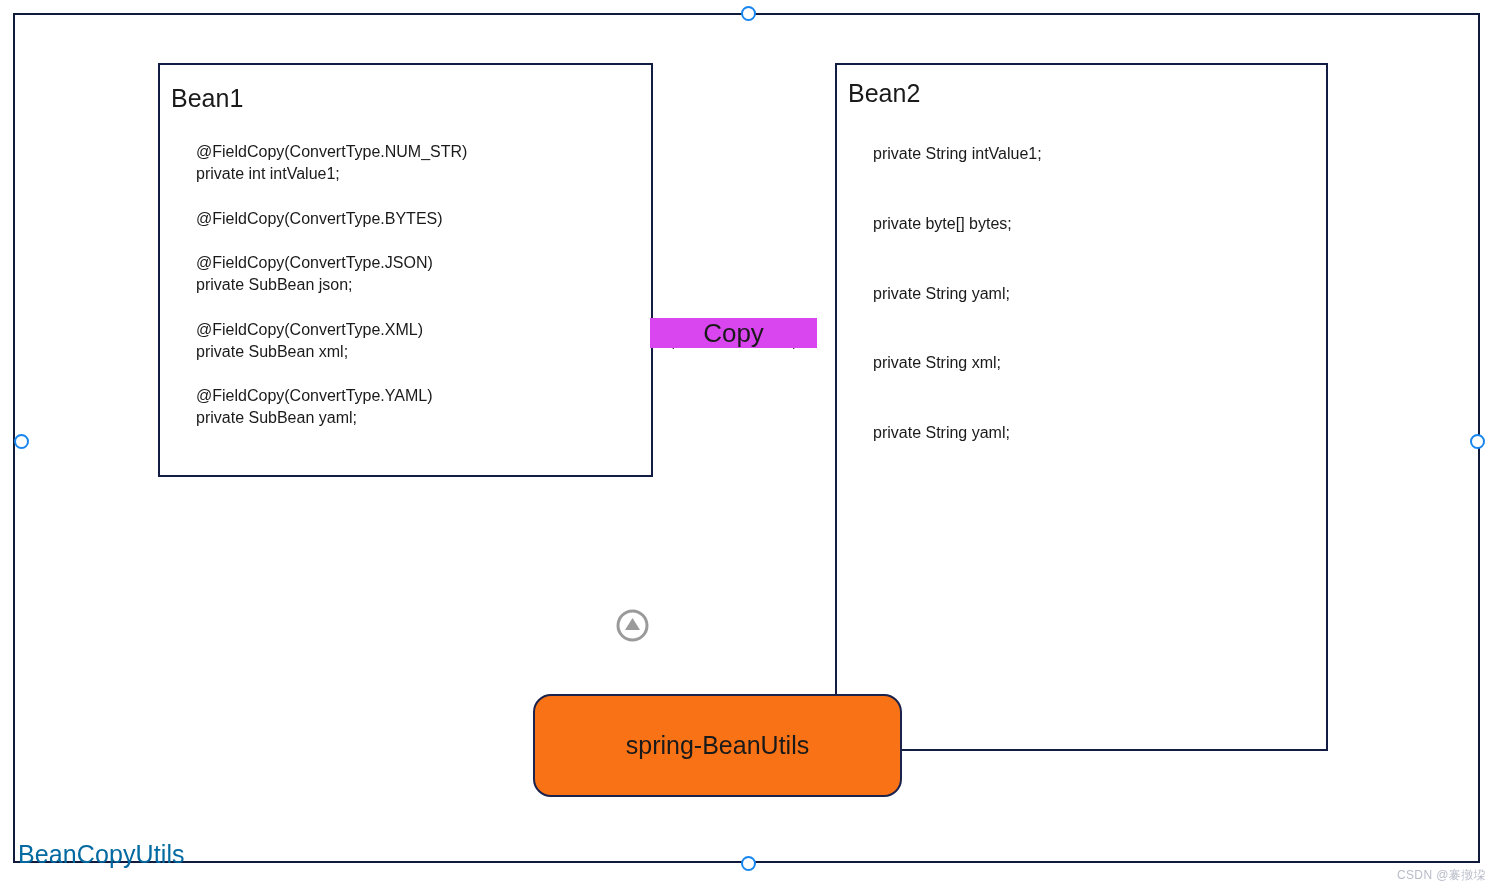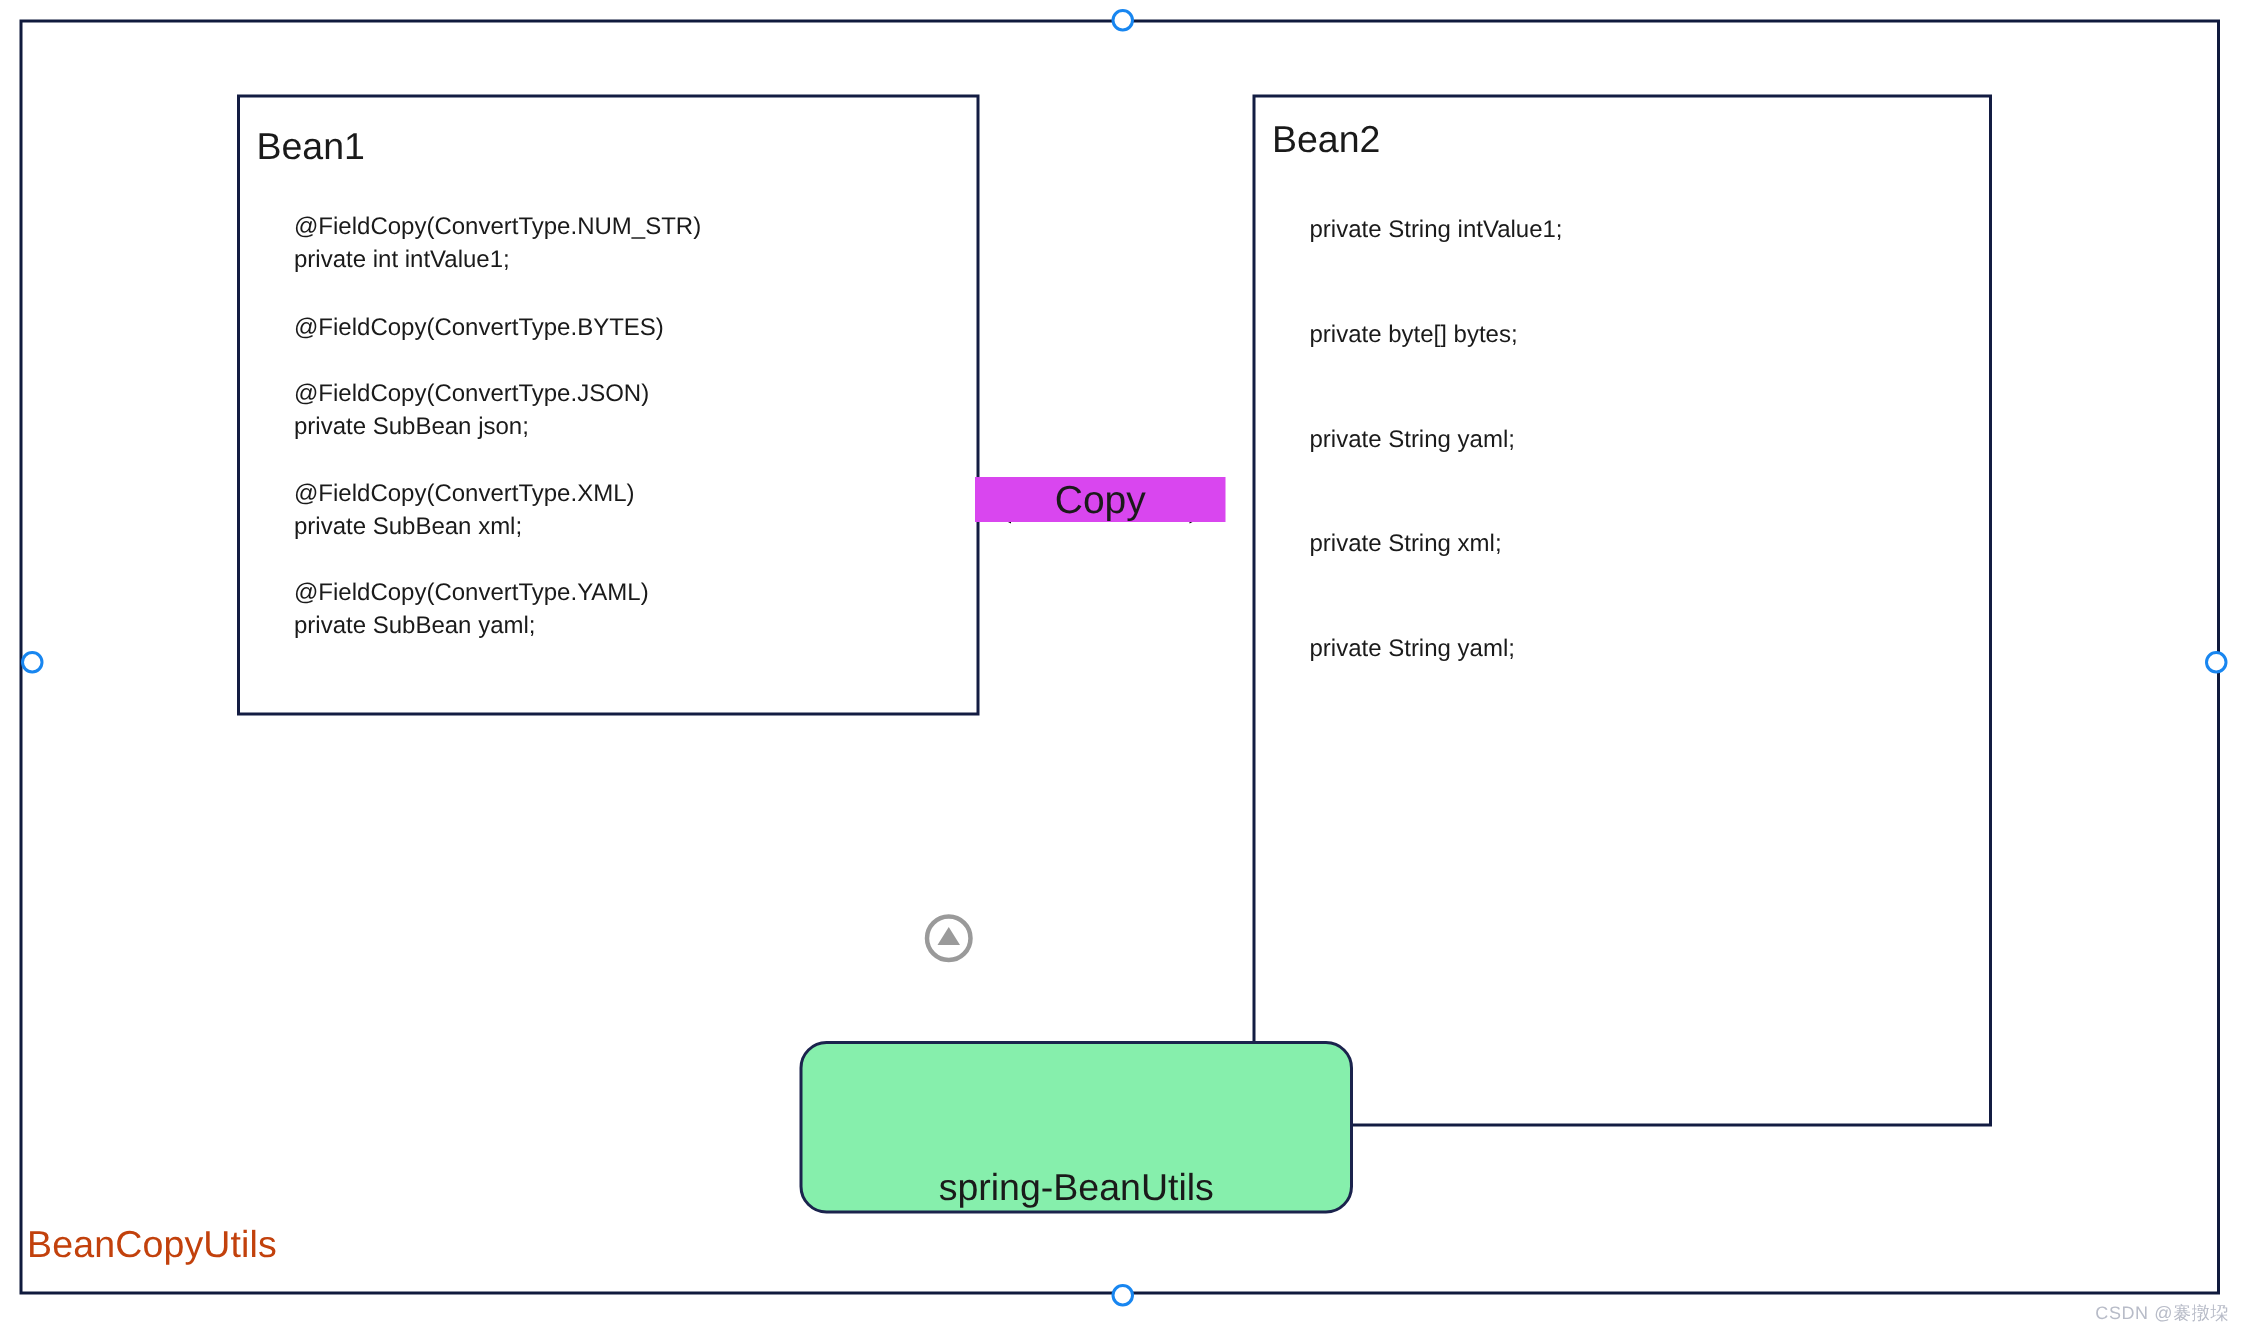--- a/index.html
+++ b/index.html
@@ -27,23 +27,23 @@
     top: 13px;
     width: 1467px;
     height: 850px;
     border: 2px solid #101a3d;
     box-sizing: border-box;
     background: #ffffff;
   }
   .outer-label {
     position: absolute;
     left: 18px;
-    top: 816px;
+    top: 840px;
     font-size: 25px;
-    color: #c2410c;
+    color: #0369a1;
     letter-spacing: 0.1px;
     white-space: nowrap;
   }
 
   
   .handle {
     position: absolute;
     width: 15px;
     height: 15px;
     border-radius: 50%;
@@ -124,27 +124,27 @@
     width: 33px;
     height: 33px;
   }
 
   
   .util-box {
     position: absolute;
     left: 533px;
     top: 694px;
     width: 369px;
-    height: 115px;
+    height: 103px;
     border: 2.5px solid #1b234d;
     border-radius: 18px;
     box-sizing: border-box;
-    background: #86efac;
+    background: #f97316;
     display: flex;
-    align-items: flex-end;
+    align-items: center;
     justify-content: center;
   }
   .util-label {
     font-size: 25px;
     color: #1a1a1a;
     white-space: nowrap;
   }
 
   
   .watermark {

